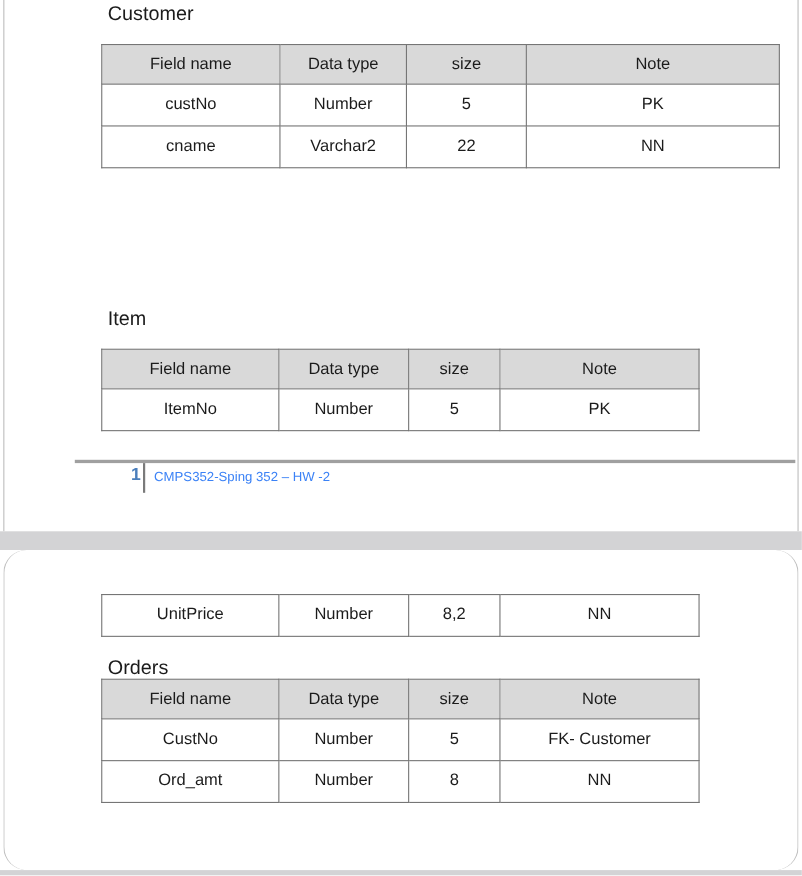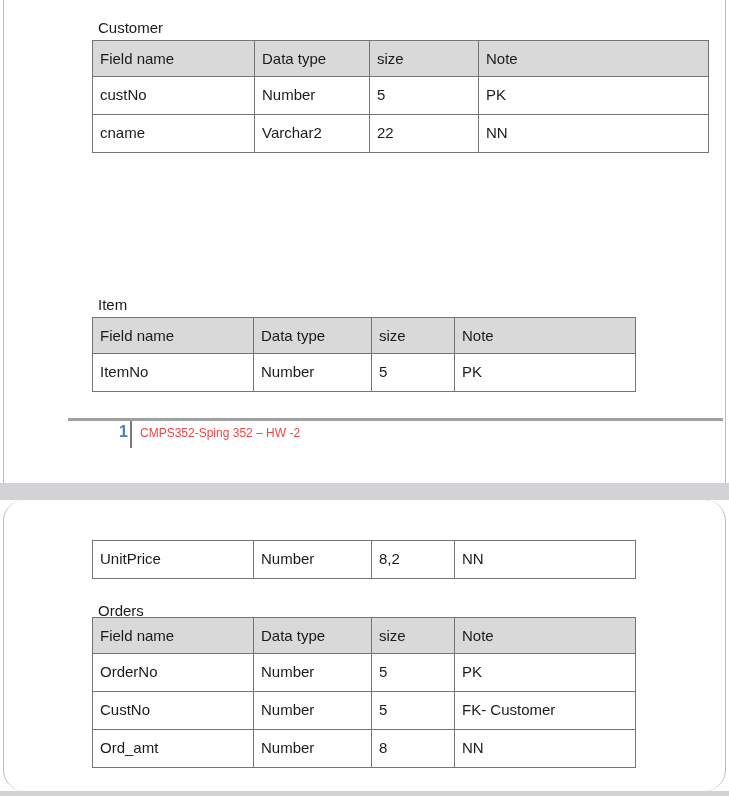--- a/index.html
+++ b/index.html
@@ -19,27 +19,27 @@
 
   .page{position:absolute;left:3px;width:723px;background:#ffffff;
     border-left:1px solid var(--page-edge);border-right:1px solid var(--page-edge);}
   .page1{top:0;height:483px;}
   .page2{top:500px;height:291px;border-radius:21px;}
   .page-break-band{position:absolute;left:0;top:483px;width:729px;height:17px;
     background:var(--page-break-gray);}
   .bottom-strip{position:absolute;left:0;top:791px;width:729px;height:5px;
     background:var(--page-break-gray);z-index:5;}
 
-  .doc-label{position:absolute;font-size:15px;line-height:18px;margin-top:16px;}
+  .doc-label{position:absolute;font-size:18px;line-height:18px;}
 
   table.doc-table{position:absolute;border-collapse:collapse;table-layout:fixed;
     font-size:15px;background:#fff;}
   table.doc-table th,table.doc-table td{
     border:1px solid var(--table-border);
-    vertical-align:top;text-align:left;font-weight:normal;
+    vertical-align:top;text-align:center;font-weight:normal;
     padding:4px 7px;line-height:27px;white-space:pre-line;overflow:hidden;}
   table.doc-table thead th{background:var(--header-fill);}
   table.doc-table thead tr{height:33px;}
   table.doc-table tbody tr{height:38px;}
 
   
   .tbl-wide{width:616px;}
   .tbl-wide col:nth-child(1){width:162px;}
   .tbl-wide col:nth-child(2){width:115px;}
   .tbl-wide col:nth-child(3){width:109px;}
@@ -57,25 +57,25 @@
   .pos-customer-table{left:88px;top:40px;}
   .pos-item-label{left:94px;top:280px;}
   .pos-item-table{left:88px;top:317px;}
 
   .footer-rule{position:absolute;left:64px;top:418px;width:655px;height:3px;
     background:var(--footer-rule-gray);}
   .footer-page-number{position:absolute;left:102px;top:423px;width:22px;
     text-align:right;font-size:16px;font-weight:bold;color:var(--footer-number-blue);}
   .footer-bar{position:absolute;left:126px;top:421px;width:2px;height:27px;
     background:var(--footer-bar-gray);}
-  .footer-text{position:absolute;left:136px;top:426px;font-size:12px;color:#ef4444;}
+  .footer-text{position:absolute;left:136px;top:426px;font-size:12px;color:#3b82f6;}
 
   
   .pos-unitprice-table{left:88px;top:40px;}
-  .pos-orders-label{left:94px;top:86px;}
+  .pos-orders-label{left:94px;top:98px;}
   .pos-orders-table{left:88px;top:117px;}
 </style>
 </head>
 <body>
 
 <div class="viewport">
 
   <div class="page page1">
 
     <div class="doc-label pos-customer-label">Customer</div>
@@ -178,26 +178,20 @@
       <thead>
           <tr>
             <th>Field name</th>
             <th>Data type</th>
             <th>size</th>
             <th>Note</th>
           </tr>
         </thead>
         <tbody>
           <tr>
-            <td>OrderNo</td>
-            <td>Number</td>
-            <td>5</td>
-            <td>PK</td>
-          </tr>
-          <tr>
             <td>CustNo</td>
             <td>Number</td>
             <td>5</td>
             <td>FK- Customer</td>
           </tr>
           <tr>
             <td>Ord_amt</td>
             <td>Number</td>
             <td>8</td>
             <td>NN</td>

